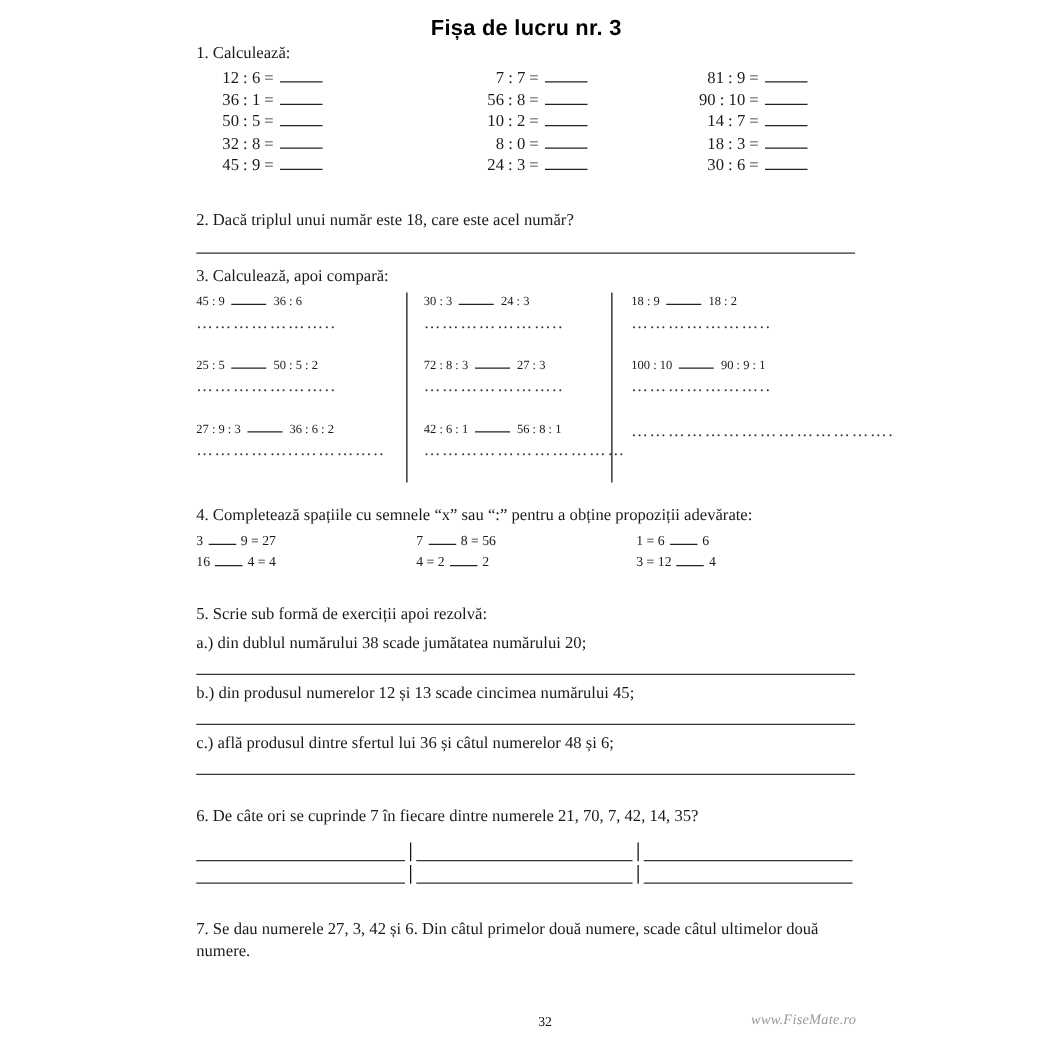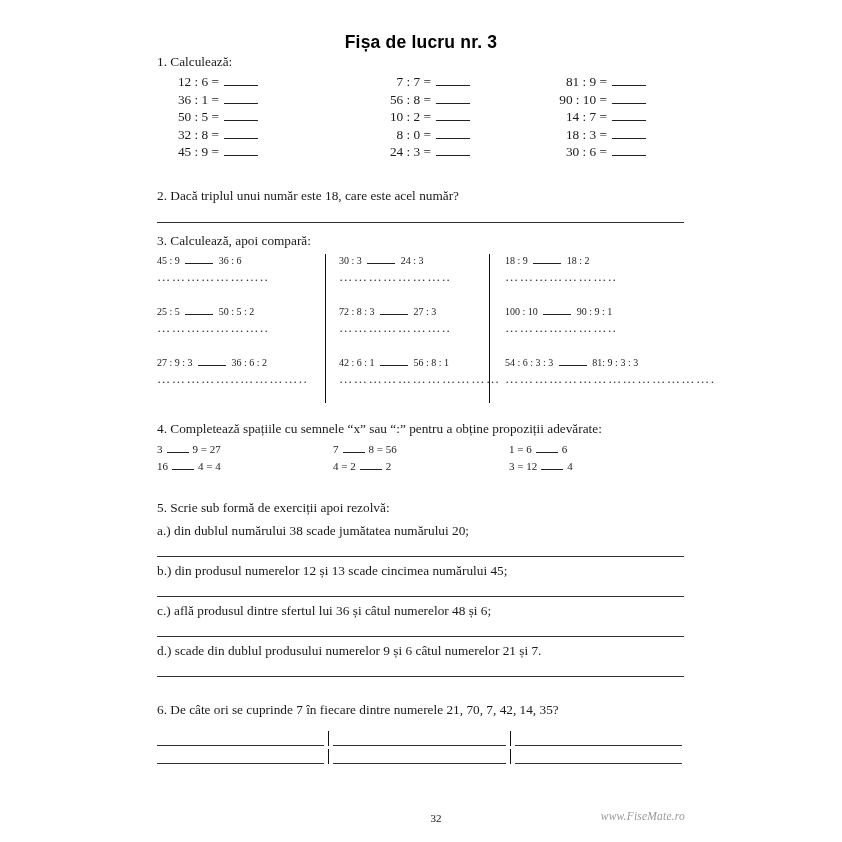--- a/index.html
+++ b/index.html
@@ -26,21 +26,21 @@
   }
 
   
   .doc-title {
     font-family: "Liberation Sans", "DejaVu Sans", sans-serif;
     font-weight: bold;
     font-size: 17.5px;
     text-align: center;
     letter-spacing: 0.2px;
     margin: 0;
-    padding-top: 32px;
+    padding-top: 12px;
     color: #000;
   }
 
   
   .ex {
     font-size: 13.3px;
     line-height: 1.0;
   }
   .ex-prompt {
     font-size: 13.3px;
@@ -392,25 +392,20 @@
         </div>
         <div class="cmp-item">
           <div class="cmp-line1">
             <span>100 : 10</span>
             <span class="cmp-blank"></span>
             <span>90 : 9 : 1</span>
           </div>
           <div class="cmp-dots">…………………..</div>
         </div>
         <div class="cmp-item">
-          <div class="cmp-line1">
-            <span> </span><span>54 : 6 : 3 : 3</span>
-            <span class="cmp-blank"></span>
-            <span>81: 9 : 3 : 3</span>
-          </div>
           <div class="cmp-dots">…………………………………….</div>
         </div>
       </div>
 
     </div>
   </section>
 
   <section class="ex" id="ex4">
     <p class="ex-prompt">4. Completează spațiile cu semnele “x” sau “:” pentru a obține propoziții adevărate:</p>
     <div class="rows">
@@ -448,24 +443,20 @@
     <div class="sub-item">
       <p class="ex-prompt">a.) din dublul numărului 38 scade jumătatea numărului 20;</p>
       <div class="rule"></div>
     </div>
     <div class="sub-item">
       <p class="ex-prompt">b.) din produsul numerelor 12 și 13 scade cincimea numărului 45;</p>
       <div class="rule"></div>
     </div>
     <div class="sub-item">
       <p class="ex-prompt">c.) află produsul dintre sfertul lui 36 și câtul numerelor 48 și 6;</p>
-      <div class="rule"></div>
-    </div>
-    <div class="sub-item">
-      <p class="ex-prompt">d.) scade din dublul produsului numerelor 9 și 6 câtul numerelor 21 și 7.</p>
       <div class="rule"></div>
     </div>
   </section>
 
   <section class="ex" id="ex6">
     <p class="ex-prompt">6. De câte ori se cuprinde 7 în fiecare dintre numerele 21, 70, 7, 42, 14, 35?</p>
     <div class="blank-grid">
       <div class="blank-row">
         <div class="blank-seg s0"></div>
         <div class="blank-div"></div>
@@ -476,19 +467,23 @@
       <div class="blank-row">
         <div class="blank-seg s0"></div>
         <div class="blank-div"></div>
         <div class="blank-seg s1"></div>
         <div class="blank-div"></div>
         <div class="blank-seg s2"></div>
       </div>
     </div>
   </section>
 
+  <section class="ex" id="ex7">
+    <p class="ex-prompt wrap">7. Se dau numerele 27, 3, 42 și 6. Din câtul primelor două numere, scade câtul ultimelor două numere.</p>
+
+  </section>
 
 </div>
 
 <div class="footer">
   <div class="page-number">32</div>
   <div class="watermark">www.FiseMate.ro</div>
 </div>
 
 </body></html>

